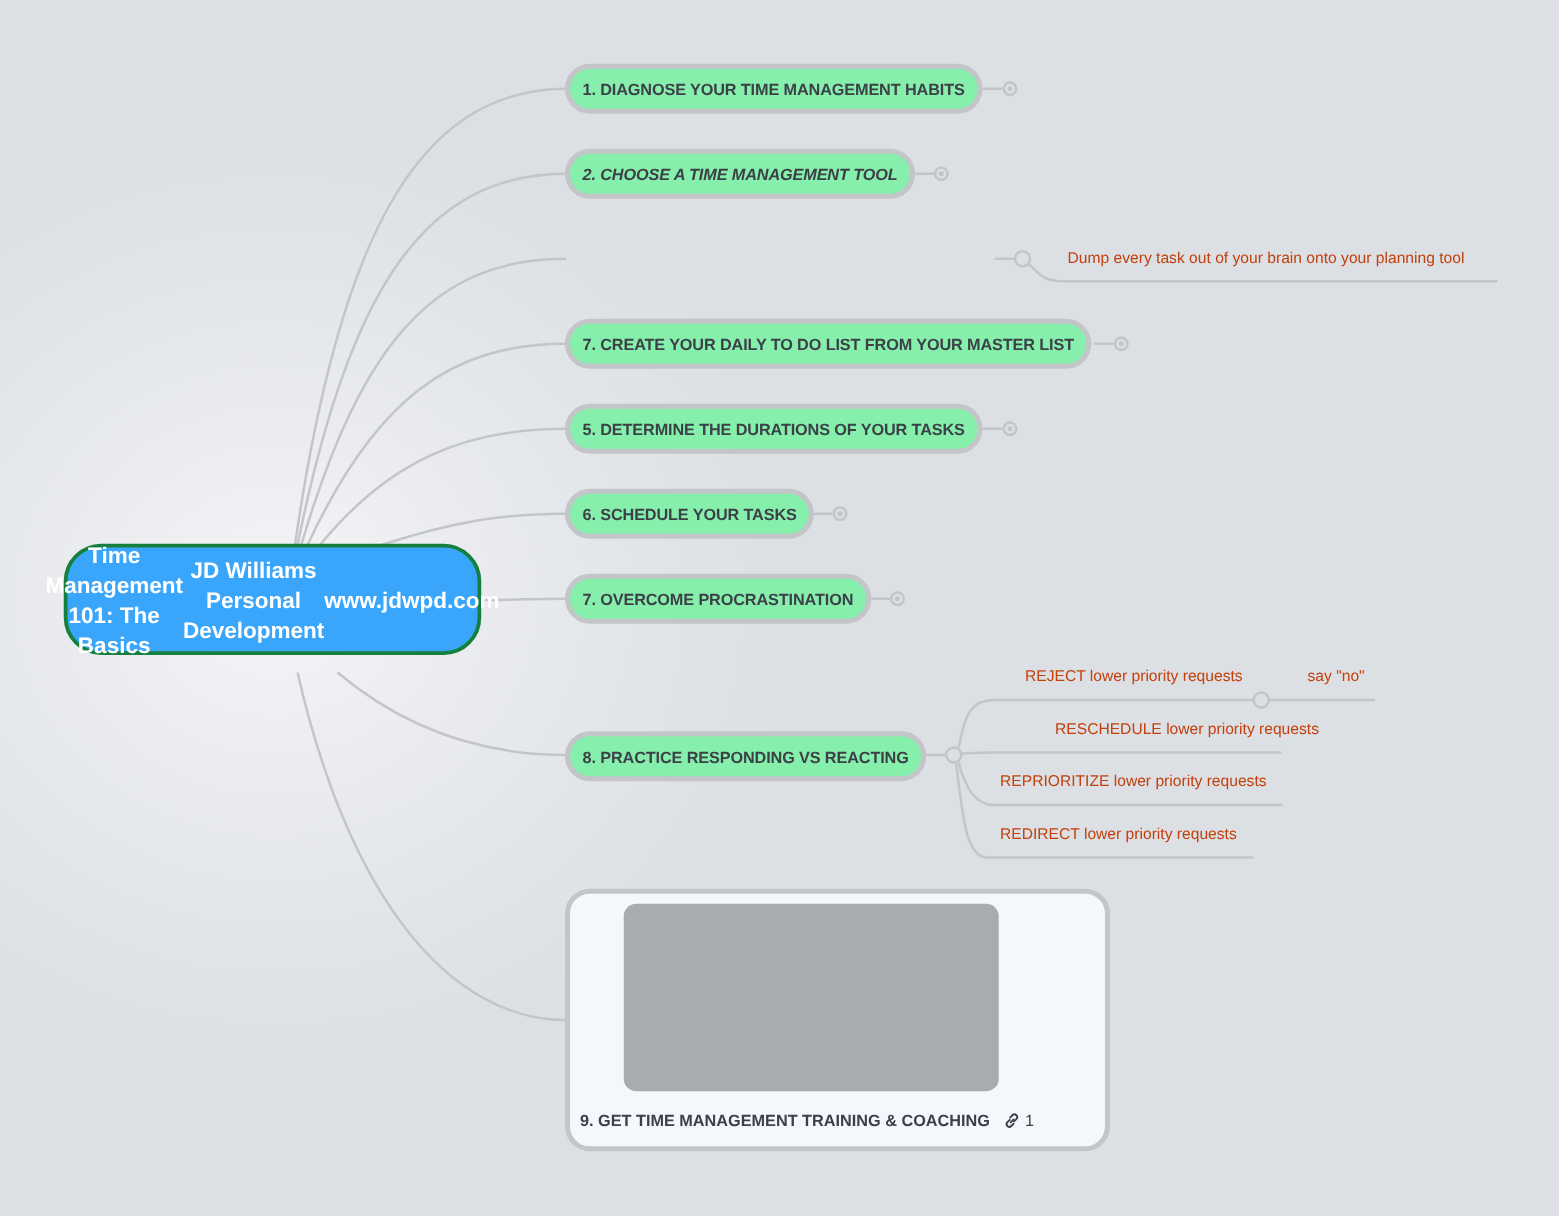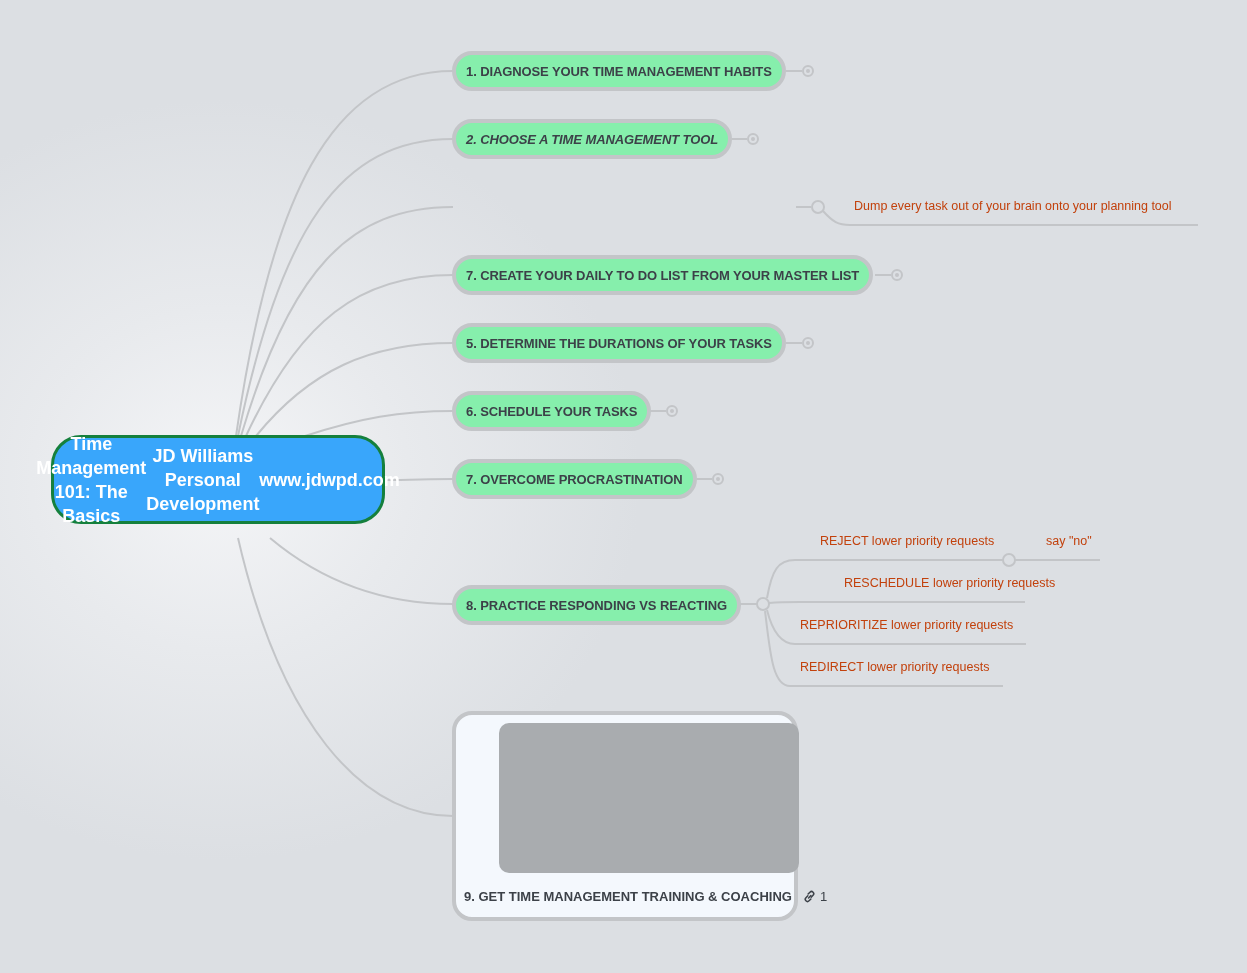--- a/index.html
+++ b/index.html
@@ -29,21 +29,21 @@
       border: 2px solid #c3c5c8; border-radius: 50%; background: #dcdfe3;
     }
     .collapse .dot {
       position: absolute; left: 2px; top: 2px; width: 4px; height: 4px;
       border-radius: 50%; background: #c3c5c8;
     }
     .subtopic {
       position: absolute; font-size: 12.5px; color: #c2410c; white-space: nowrap;
     }
     .image-card {
-      position: absolute; left: 452px; top: 711px; width: 346px; height: 210px;
+      position: absolute; left: 452px; top: 711px; width: 436px; height: 210px;
       box-sizing: border-box; background: #f4f8fd; border: 4px solid #c3c5c8;
       border-radius: 20px;
     }
     .image-card .img {
       position: absolute; left: 43px; top: 8px; width: 300px; height: 150px;
       background: #a9acaf; border-radius: 10px;
     }
     .image-card .label {
       position: absolute; left: 8px; top: 174px; font-size: 13px; font-weight: bold;
       color: #3c4148; white-space: nowrap;

